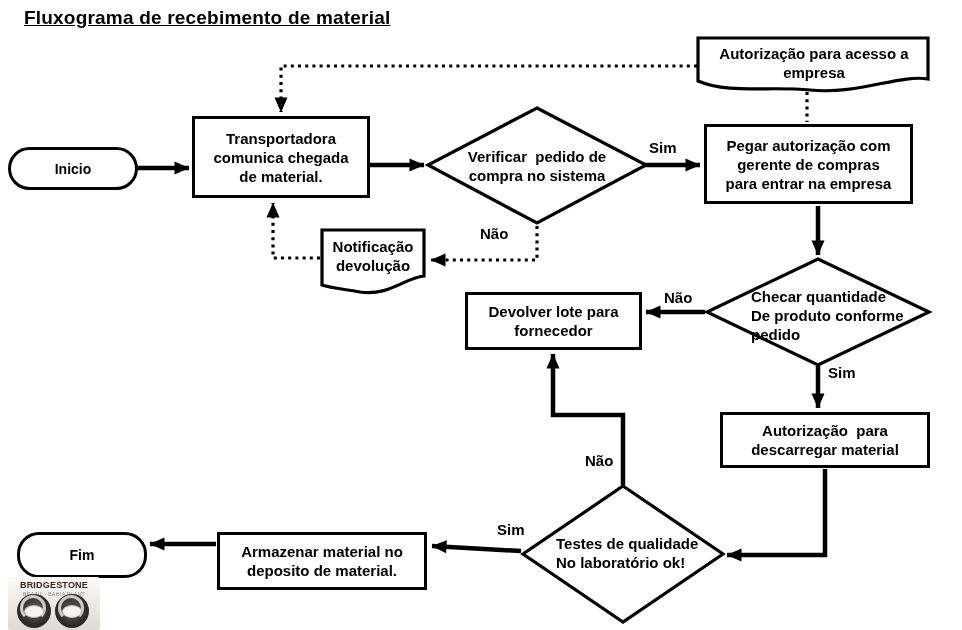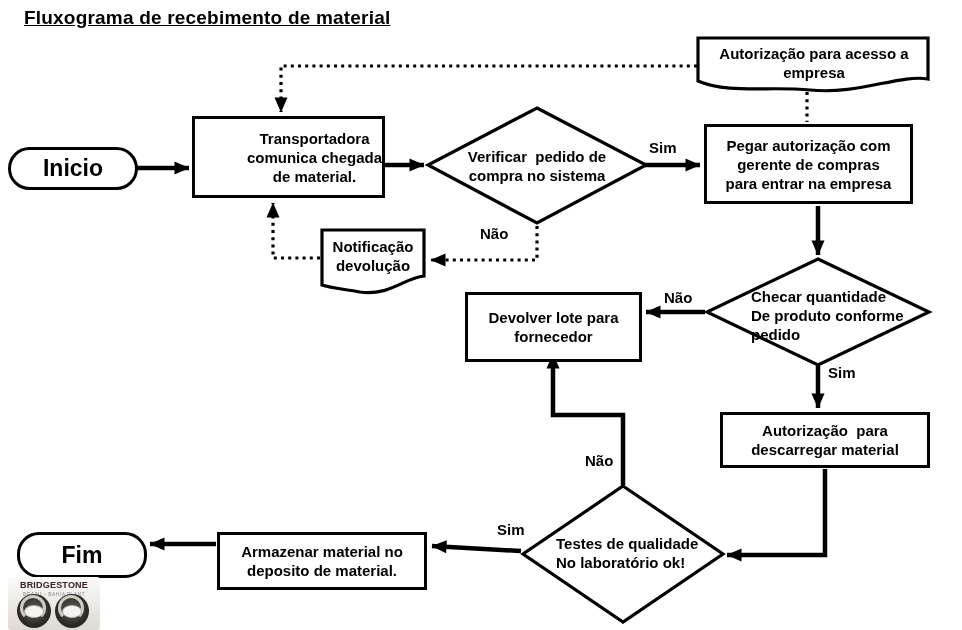--- a/index.html
+++ b/index.html
@@ -15,21 +15,21 @@
     font-size:19px;font-weight:bold;letter-spacing:.2px;
     white-space:pre-wrap;
     text-decoration:underline;
   }
   .node{
     position:absolute;display:flex;align-items:center;justify-content:center;
     text-align:center;font-weight:bold;color:#000;white-space:pre-wrap;
     box-sizing:border-box;
   }
   .rect{border:3px solid #000;background:#fff;font-size:15px;line-height:19px;}
-  .oval{border:3px solid #000;border-radius:22px;background:#fff;font-size:23px;}
+  .oval{border:3px solid #000;border-radius:22px;background:#fff;font-size:14px;}
   .shape-label{
     position:absolute;font-weight:bold;font-size:15px;line-height:19px;
     white-space:pre-wrap;text-align:center;
   }
   .shape-label.left{text-align:left;}
   .edge-label{
     position:absolute;font-weight:bold;font-size:15px;white-space:pre-wrap;
   }
   
   .logo-card{
@@ -95,33 +95,33 @@
     <polyline points="537,226 537,260 431,260" fill="none" stroke="#000" stroke-width="3.2" stroke-dasharray="3 4.2" marker-end="url(#arr)"></polyline>
     <polyline points="320,258 273,258 273,203" fill="none" stroke="#000" stroke-width="3.2" stroke-dasharray="3 4.2" marker-end="url(#arr)"></polyline>
     <polyline points="697,66 281,66 281,112" fill="none" stroke="#000" stroke-width="3.2" stroke-dasharray="3 4.2" marker-end="url(#arr)"></polyline>
     <line x1="807" y1="92" x2="807" y2="122" stroke="#000" stroke-width="3.2" stroke-dasharray="3 4.2"></line>
   </svg>
 
   <div class="node oval" style="left:8px;top:147px;width:130px;height:43px;">
     <span>Inicio</span>
   </div>
 
-  <div class="node rect" style="left:192px;top:116px;width:193px;height:82px;justify-content:flex-end;">
+  <div class="node rect" style="left:192px;top:116px;width:178px;height:82px;">
     <span>Transportadora
 comunica chegada
 de material.</span>
   </div>
 
   <div class="node rect" style="left:704px;top:124px;width:209px;height:80px;">
     <span>Pegar autorização com
 gerente de compras
 para entrar na empresa</span>
   </div>
 
-  <div class="node rect" style="left:465px;top:292px;width:177px;height:70px;">
+  <div class="node rect" style="left:465px;top:292px;width:177px;height:58px;">
     <span>Devolver lote para
 fornecedor</span>
   </div>
 
   <div class="node rect" style="left:720px;top:412px;width:210px;height:56px;">
     <span>Autorização  para
 descarregar material</span>
   </div>
 
   <div class="node rect" style="left:217px;top:532px;width:210px;height:58px;">

